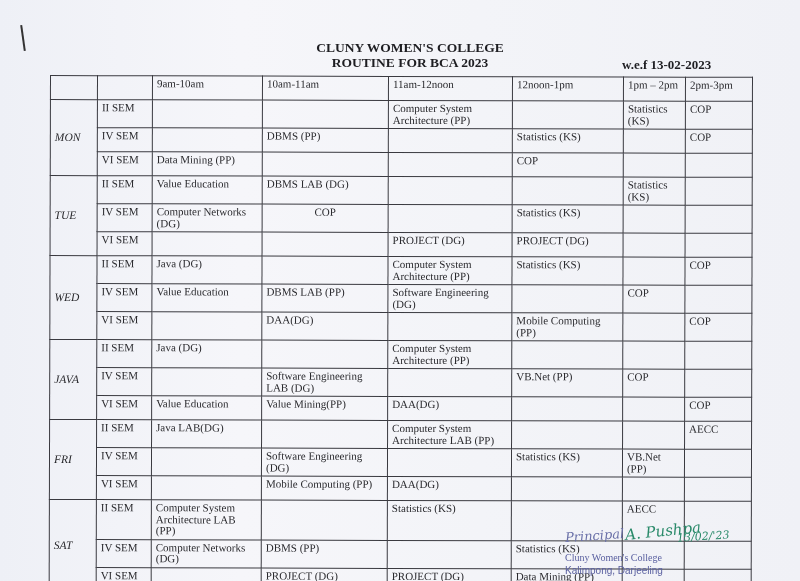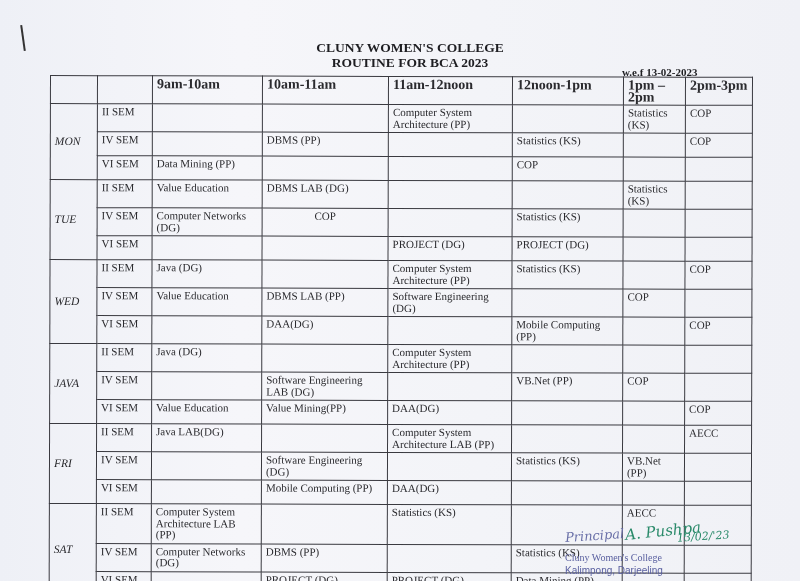--- a/index.html
+++ b/index.html
@@ -35,23 +35,23 @@
       text-align: center;
       font-weight: bold;
       font-size: 13.5px;
       line-height: 15px;
       color: #1e1e22;
     }
     .title-block div { padding-left: 20px; }
     .wef {
       position: absolute;
       left: 622px;
-      top: 66px;
+      top: 57px;
       font-weight: bold;
-      font-size: 11px;
+      font-size: 13px;
       color: #1e1e22;
     }
     table.routine {
       position: absolute;
       left: 50px;
       top: 75px;
       border-collapse: collapse;
       table-layout: fixed;
       width: 702px;
       font-size: 11px;
@@ -60,23 +60,23 @@
     }
     table.routine td, table.routine th {
       border: 1px solid #3a3a40;
       padding: 2px 4px;
       vertical-align: top;
       text-align: left;
       line-height: 11.5px;
       overflow: hidden;
     }
     table.routine th {
-      font-weight: bold;
+      font-weight: normal;
       height: 19px;
-      font-size: 14px;
+      font-size: 11px;
       margin-left: 9px;
     }
     table.routine td { height: 19px; }
     td.day {
       vertical-align: middle !important;
       font-size: 11.5px;
       font-style: italic;
     }
     td.sem { font-size: 11px; margin-top: 14px; }
     td.center { text-align: center !important; }

